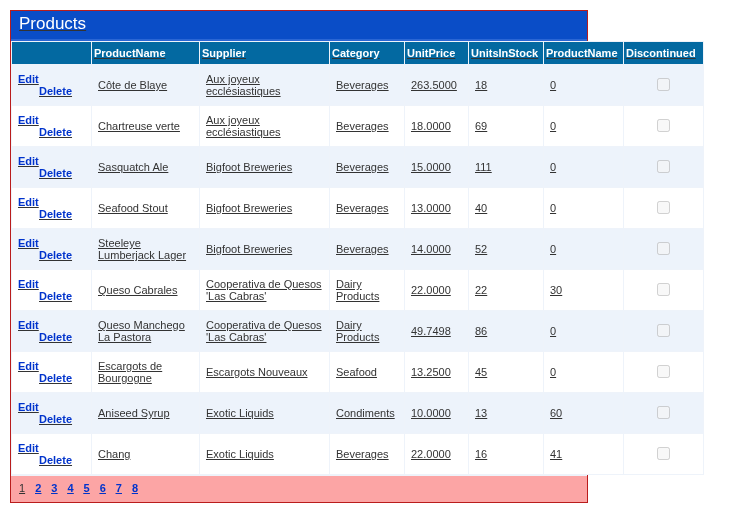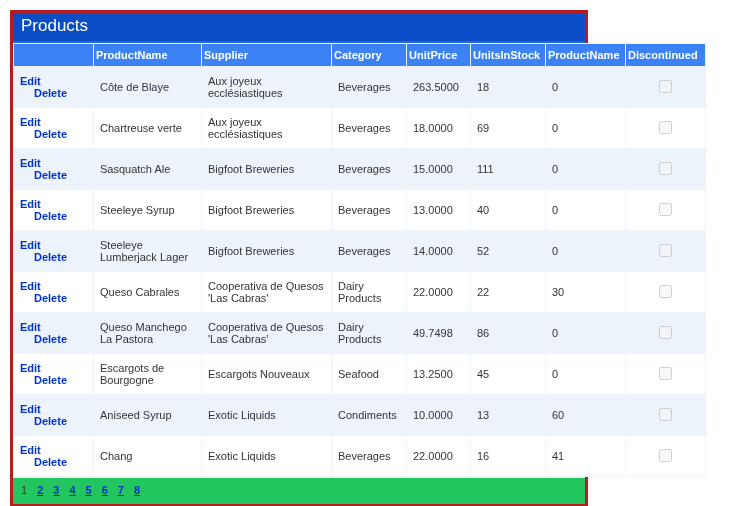--- a/index.html
+++ b/index.html
@@ -6,37 +6,38 @@
   body {
     margin: 0;
     padding: 10px;
     font-family: Verdana, Geneva, sans-serif;
     font-size: 11px;
     color: #333;
     background: #fff;
   }
   .grid {
     width: 578px;
-    border: 3px solid #b91c1c;
+    border: 1px solid #b91c1c;
+    text-decoration: underline;
   }
   .title-bar {
     background: #0a4dc7;
     color: #fff;
     font-size: 17px;
     padding: 3px 8px 5px 8px;
     font-weight: normal;
     border-bottom: 2px solid #2a66d4;
   }
   table {
     width: 100%;
     border-collapse: collapse;
     table-layout: fixed;
   }
   th {
-    background: #3b82f6;
+    background: #0369a1;
     color: #fff;
     font-weight: bold;
     font-size: 11px;
     text-align: left;
     padding: 5px 2px;
     border: 1px solid #eef3fa;
   }
   td {
     padding: 8px 6px;
     border: 1px solid #eef3fa;
@@ -46,28 +47,28 @@
     word-wrap: break-word;
   }
   tr.odd td { background: #edf3fb; }
   tr.even td { background: #ffffff; }
   .action-link {
     color: #0033cc;
     font-weight: bold;
     text-decoration: none;
     cursor: pointer;
   }
-  .action-link + .action-link { margin-left: 14px; text-align: center; }
+  .action-link + .action-link { margin-left: 21px; text-align: center; }
   .checkbox-cell { text-align: center; }
   .checkbox-cell input { margin: 0; cursor: default; }
   .pager {
     padding: 6px 8px 8px 8px;
     border-top: 1px solid #eef3fa;
     font-size: 11px;
-    background:#22c55e;
+    background:#fca5a5;
   }
   .page-current {
     color: #333;
     font-weight: normal;
     margin-right: 10px;
   }
   .page-link {
     color: #0033cc;
     font-weight: bold;
     text-decoration: underline;
@@ -137,21 +138,21 @@
           <td>Sasquatch Ale</td>
           <td>Bigfoot Breweries</td>
           <td>Beverages</td>
           <td>15.0000</td>
           <td>111</td>
           <td>0</td>
           <td class="checkbox-cell"><input type="checkbox" disabled="" style=""></td>
         </tr>
         <tr class="even">
           <td><a class="action-link">Edit</a> <a class="action-link">Delete</a></td>
-          <td>Steeleye Syrup</td>
+          <td>Seafood Stout</td>
           <td>Bigfoot Breweries</td>
           <td>Beverages</td>
           <td>13.0000</td>
           <td>40</td>
           <td>0</td>
           <td class="checkbox-cell"><input type="checkbox" disabled="" style=""></td>
         </tr>
         <tr class="odd">
           <td><a class="action-link">Edit</a> <a class="action-link">Delete</a></td>
           <td>Steeleye Lumberjack Lager</td>

